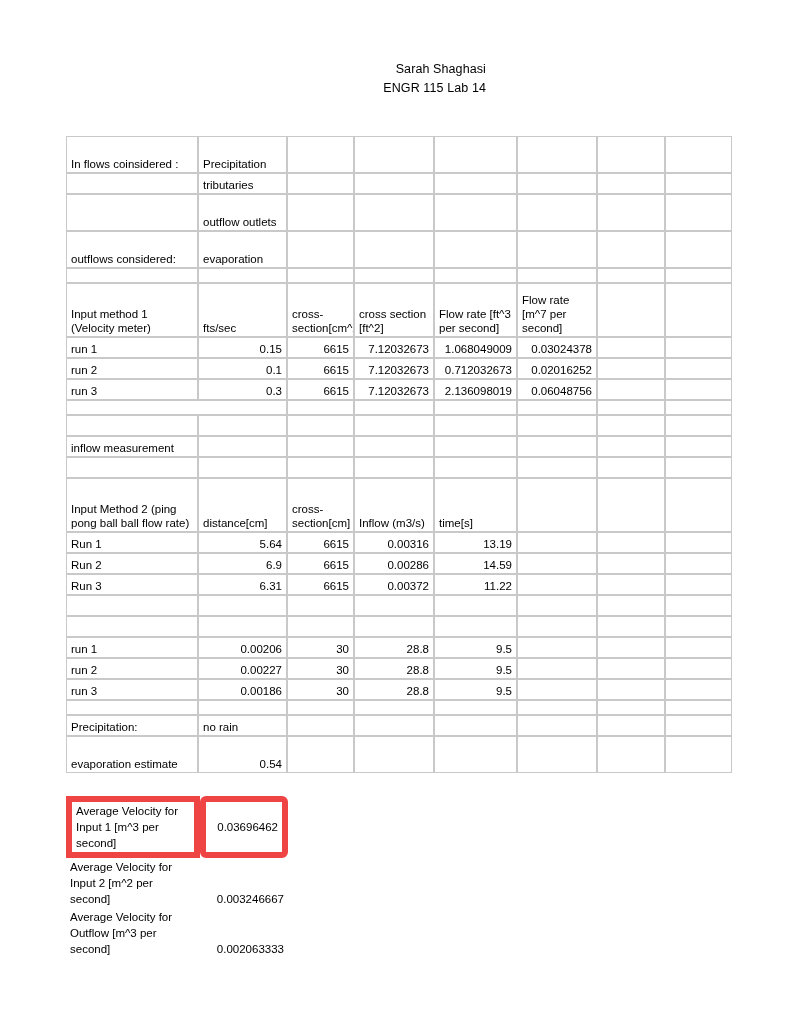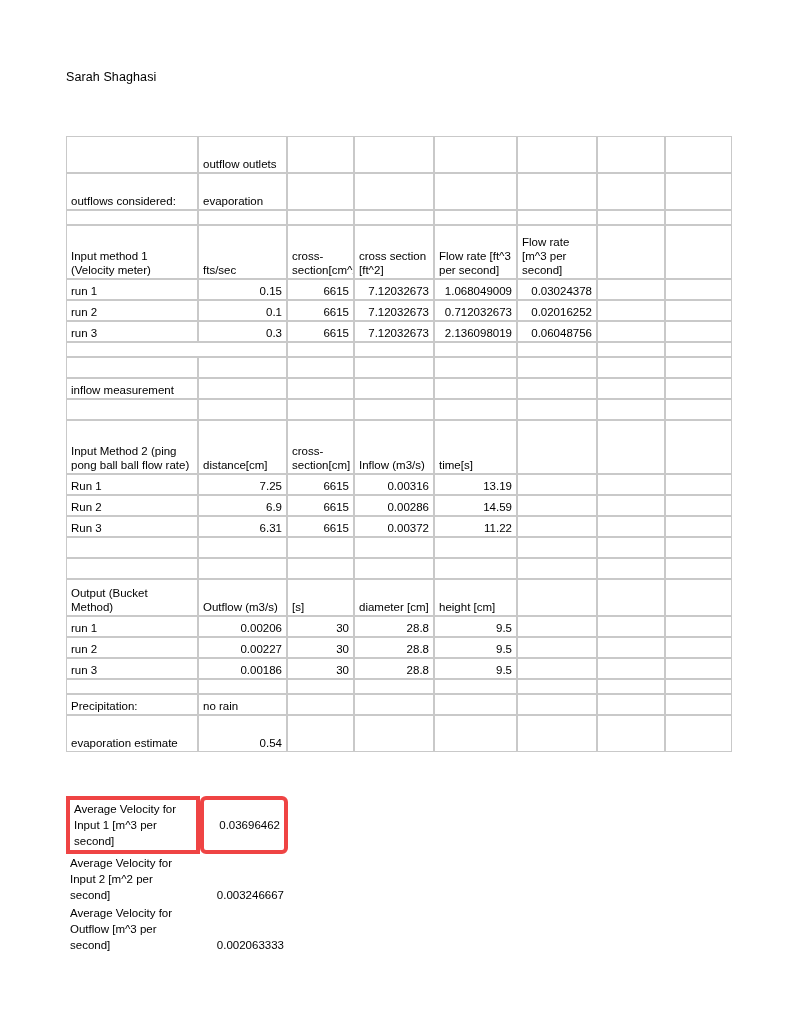--- a/index.html
+++ b/index.html
@@ -22,22 +22,23 @@
     left: 0; top: 0;
     width: 800px;
     height: 1035px;
     overflow: hidden;
   }
 
   
   .doc-header {
     position: absolute;
     left: 66px;
-    top: 68px;
+    top: 60px;
     width: 420px;
+    text-align: right;
   }
   .doc-header .line {
     font-size: 12.5px;
     line-height: 19px;
     letter-spacing: 0.1px;
     white-space: nowrap;
   }
 
   
   table.sheet {
@@ -79,50 +80,71 @@
     width: 222px;
     font-size: 11.5px;
   }
   table.summary td {
     padding: 1px 4px;
     vertical-align: top;
     line-height: 16px;
     background: #ffffff;
   }
   table.summary tr.boxed td {
-    border: 4px solid #ef4444;
+    border: 6px solid #ef4444;
     vertical-align: middle;
   }
   table.summary td.lbl { text-align: left; }
   table.summary td.val { text-align: right; vertical-align: bottom; }
   table.summary tr.boxed td.val { vertical-align: middle; border-radius: 6px; }
 </style>
 </head>
 <body>
 
 <div class="page">
 
   <div class="doc-header">
     <div class="line">Sarah Shaghasi</div>
+    <div class="line">ENGR 115 Lab 14</div>
   </div>
 
   <table class="sheet">
     <colgroup>
       <col style="width:132px">
       <col style="width:89px">
       <col style="width:67px">
       <col style="width:80px">
       <col style="width:83px">
       <col style="width:80px">
       <col style="width:68px">
       <col style="width:67px">
     </colgroup>
     <tbody>
 
-
+      <tr class="r-tall">
+        <td class="txt">In flows coinsidered :</td>
+        <td class="txt">Precipitation</td>
+        <td class="blank"></td>
+        <td class="blank"></td>
+        <td class="blank"></td>
+        <td class="blank"></td>
+        <td class="blank"></td>
+        <td class="blank"></td>
+      </tr>
+
+      <tr class="r-std">
+        <td class="blank"></td>
+        <td class="txt">tributaries</td>
+        <td class="blank"></td>
+        <td class="blank"></td>
+        <td class="blank"></td>
+        <td class="blank"></td>
+        <td class="blank"></td>
+        <td class="blank"></td>
+      </tr>
 
       <tr class="r-tall">
         <td class="blank"></td>
         <td class="txt">outflow outlets</td>
         <td class="blank"></td>
         <td class="blank"></td>
         <td class="blank"></td>
         <td class="blank"></td>
         <td class="blank"></td>
         <td class="blank"></td>
@@ -149,21 +171,21 @@
         <td class="blank"></td>
         <td class="blank"></td>
       </tr>
 
       <tr class="r-h3">
         <td class="txt">Input method 1 (Velocity meter)</td>
         <td class="txt">fts/sec</td>
         <td class="txt">cross-section[cm^2]</td>
         <td class="txt">cross section [ft^2]</td>
         <td class="txt">Flow rate [ft^3 per second]</td>
-        <td class="txt">Flow rate [m^3 per second]</td>
+        <td class="txt">Flow rate [m^7 per second]</td>
         <td class="blank"></td>
         <td class="blank"></td>
       </tr>
 
       <tr class="r-std">
         <td class="txt">run 1</td>
         <td class="num">0.15</td>
         <td class="num">6615</td>
         <td class="num">7.12032673</td>
         <td class="num">1.068049009</td>
@@ -243,21 +265,21 @@
         <td class="txt">cross-section[cm]</td>
         <td class="txt">Inflow (m3/s)</td>
         <td class="txt">time[s]</td>
         <td class="blank"></td>
         <td class="blank"></td>
         <td class="blank"></td>
       </tr>
 
       <tr class="r-std">
         <td class="txt">Run 1</td>
-        <td class="num">7.25</td>
+        <td class="num">5.64</td>
         <td class="num">6615</td>
         <td class="num">0.00316</td>
         <td class="num">13.19</td>
         <td class="blank"></td>
         <td class="blank"></td>
         <td class="blank"></td>
       </tr>
 
       <tr class="r-std">
         <td class="txt">Run 2</td>
@@ -296,30 +318,20 @@
         <td class="blank"></td>
         <td class="blank"></td>
         <td class="blank"></td>
         <td class="blank"></td>
         <td class="blank"></td>
         <td class="blank"></td>
         <td class="blank"></td>
         <td class="blank"></td>
       </tr>
 
-      <tr class="r-h2">
-        <td class="txt">Output (Bucket Method)</td>
-        <td class="txt">Outflow (m3/s)</td>
-        <td class="txt">[s]</td>
-        <td class="txt">diameter [cm]</td>
-        <td class="txt">height [cm]</td>
-        <td class="blank"></td>
-        <td class="blank"></td>
-        <td class="blank"></td>
-      </tr>
 
       <tr class="r-std">
         <td class="txt">run 1</td>
         <td class="num">0.00206</td>
         <td class="num">30</td>
         <td class="num">28.8</td>
         <td class="num">9.5</td>
         <td class="blank"></td>
         <td class="blank"></td>
         <td class="blank"></td>

